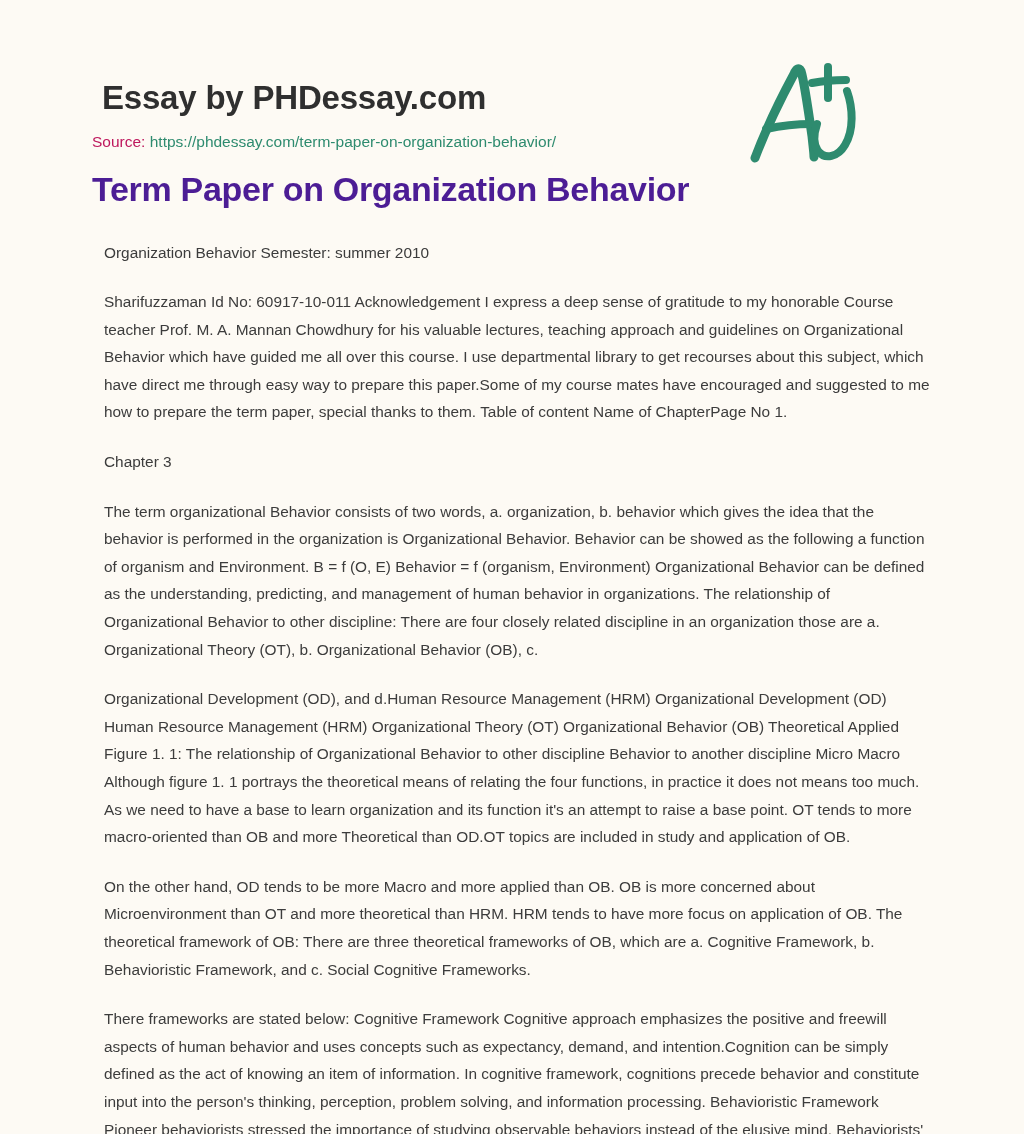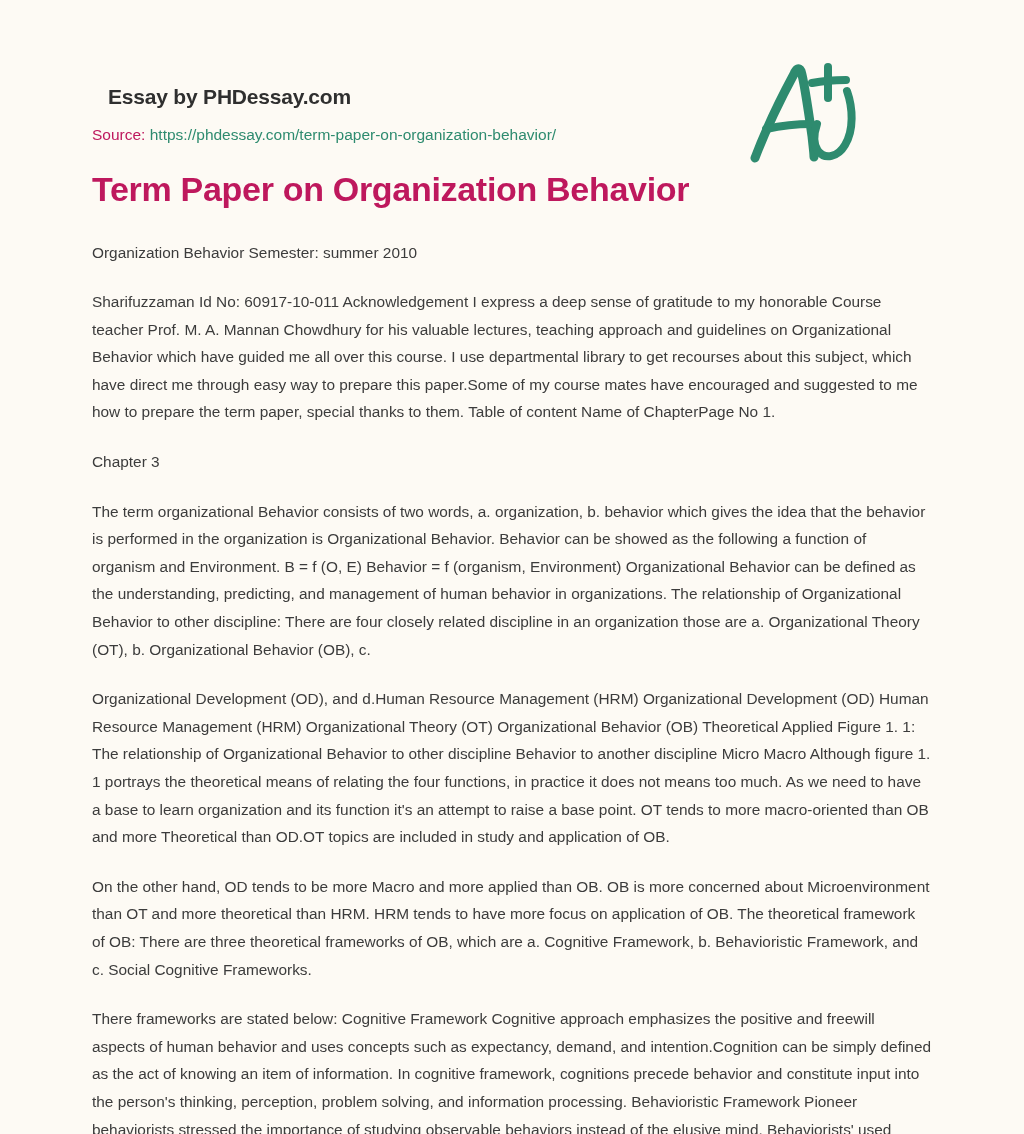--- a/index.html
+++ b/index.html
@@ -26,25 +26,25 @@
 
   
   .header {
     position: relative;
     padding-top: 68px;
     height: 120px;
     box-sizing: border-box;
   }
 
   .brand-title {
-    font-size: 21px;
+    font-size: 33px;
     font-weight: bold;
     color: #2f2f2f;
     letter-spacing: -0.2px;
-    margin: 16px;
+    margin: 10px;
     line-height: 1.2;
   }
 
   .source-line {
     margin-top: 14px;
     font-size: 15.5px;
     color: #6d6d6d;
     line-height: 1.3;
     white-space: nowrap;
   }
@@ -71,32 +71,32 @@
     width: 100%;
     height: 100%;
   }
 
   
   .doc-title {
     margin: 0;
     padding-top: 48px;
     font-size: 34px;
     font-weight: bold;
-    color: #be185d;
+    color: #4c1d95;
     letter-spacing: -0.3px;
     line-height: 1.25;
   }
 
   
   .body-copy {
     padding-top: 28px;
   }
 
   .body-copy p {
-    margin: 0 0 22px 0;
+    margin: 0 0 22px 12px;
     font-size: 15.4px;
     line-height: 27.6px;
     color: #3c3c3c;
     text-align: left;
   }
 
   .body-copy p:last-child {
     margin-bottom: 0;
   }
 </style>

